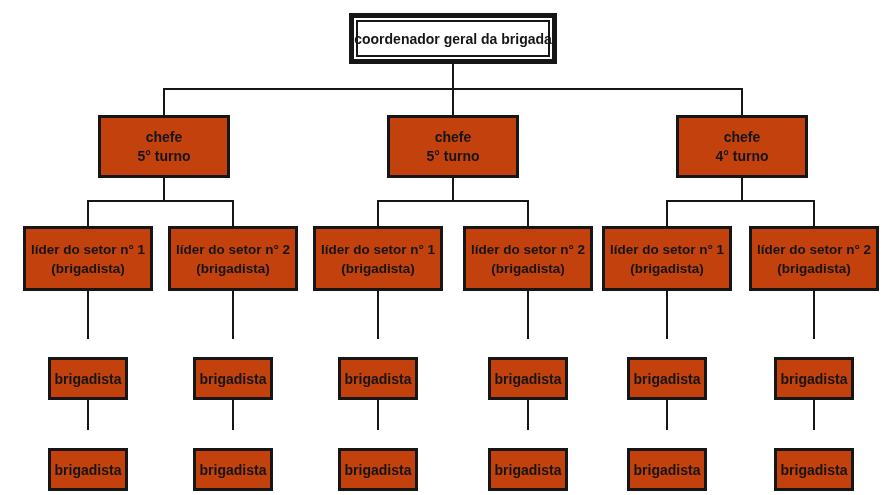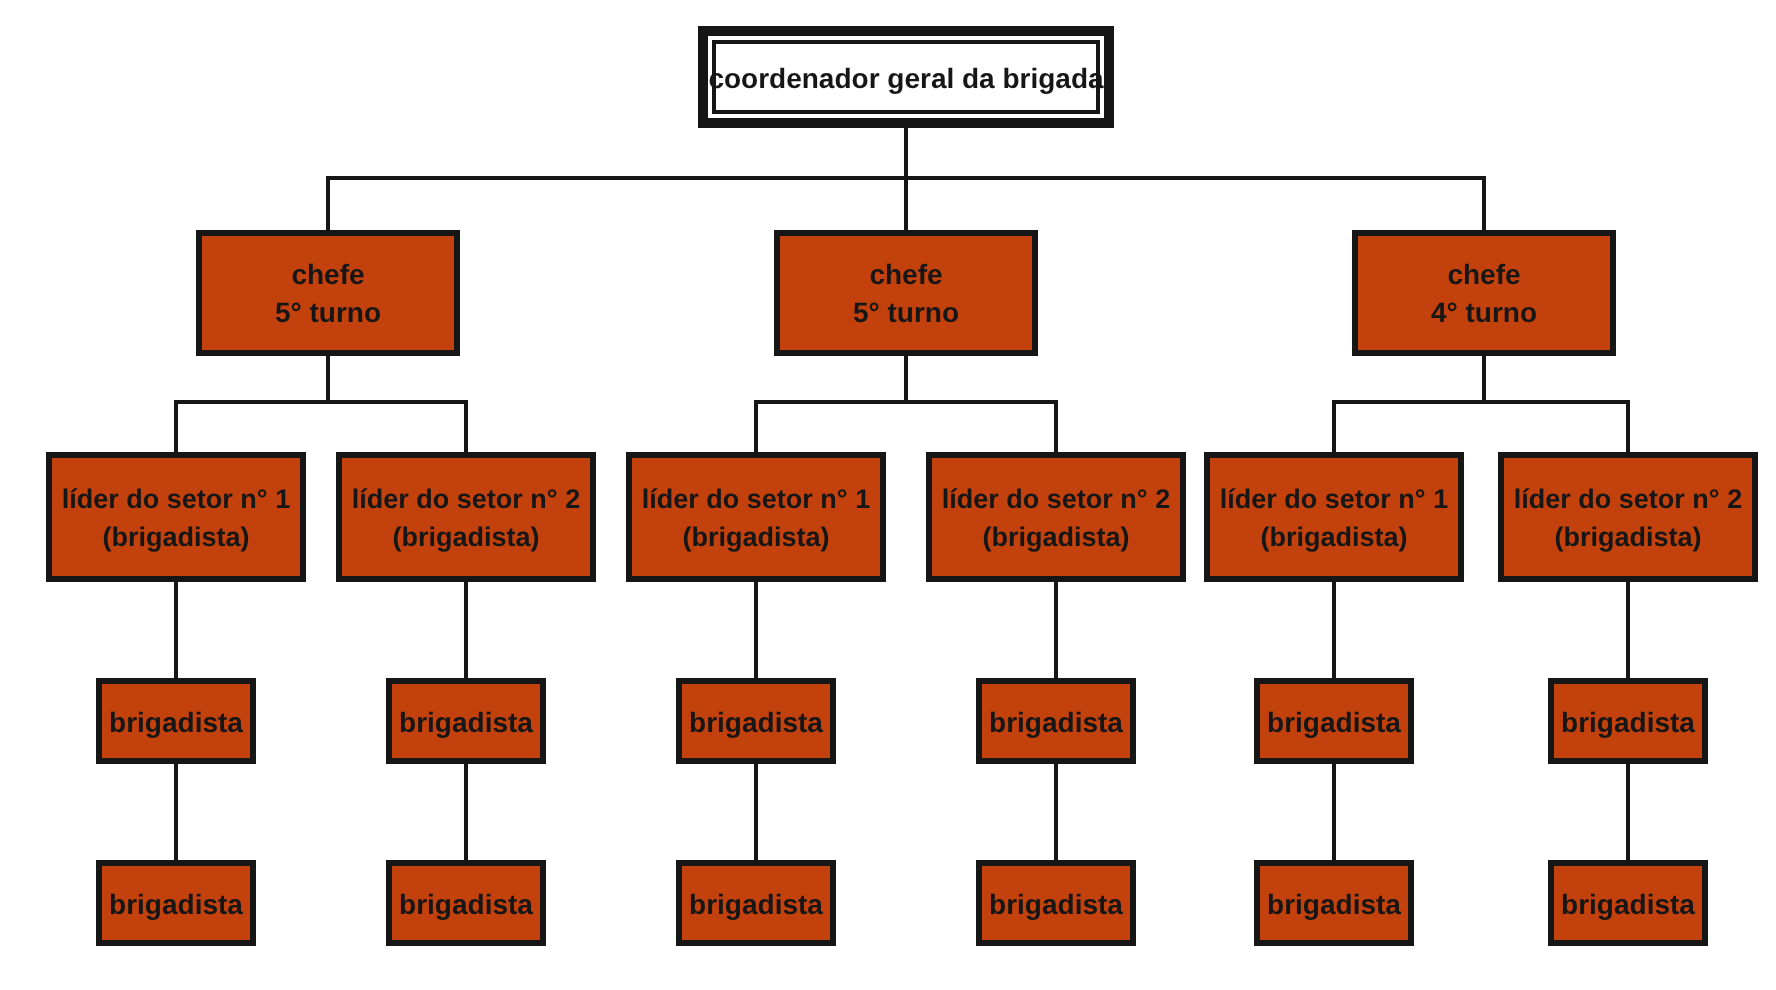--- a/index.html
+++ b/index.html
@@ -17,21 +17,21 @@
     position:absolute;box-sizing:border-box;border:5px solid #161616;background:#fff;
     padding:2px;
   }
   .root-inner{
     box-sizing:border-box;border:2px solid #161616;width:100%;height:100%;
     display:flex;align-items:center;justify-content:center;text-align:center;
     font-weight:bold;font-size:14px;white-space:nowrap;
   }
   .chefe{font-size:14px;line-height:19px;}
   .lider{font-size:13.5px;line-height:19px;text-align:center;}
-  .brig{font-size:14px;}
+  .brig{font-size:14px;margin-top:18px;}
 </style>
 </head>
 <body>
 
 <div class="canvas">
 
   <div class="root-outer" style="left:349px;top:13px;width:208px;height:51px;">
     <div class="root-inner">coordenador geral da brigada</div>
   </div>
 

